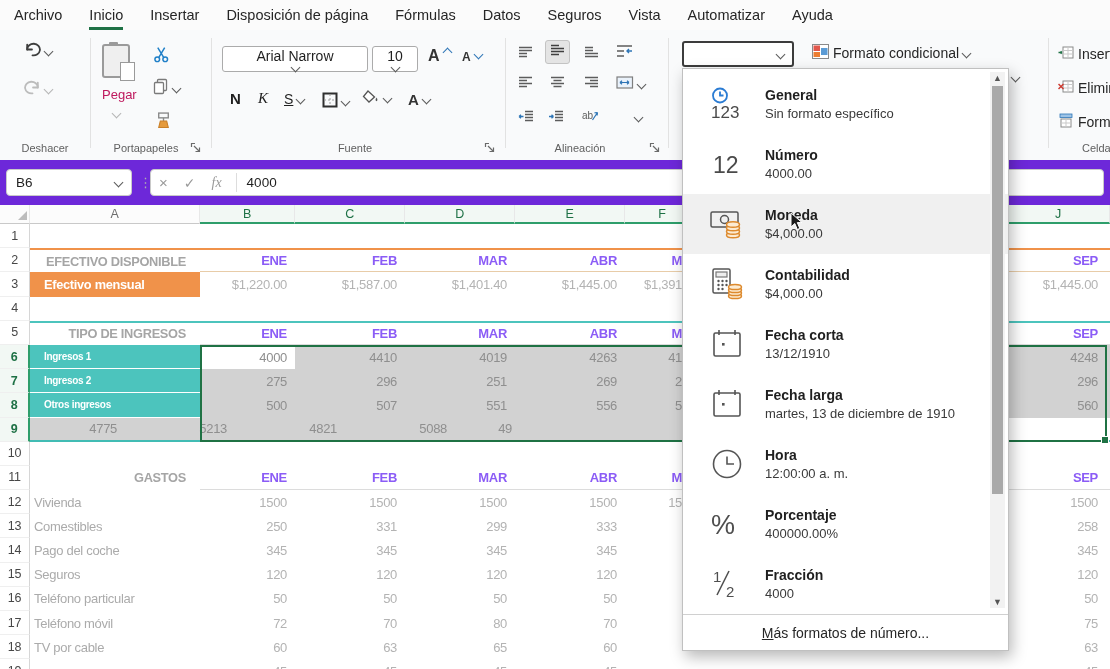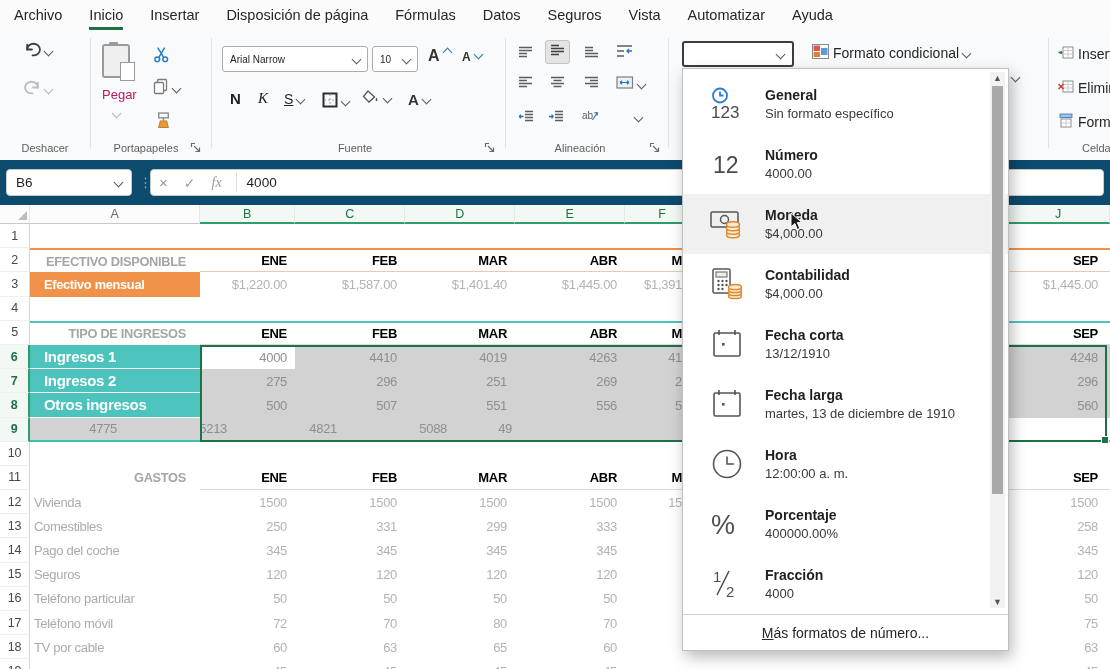--- a/index.html
+++ b/index.html
@@ -18,37 +18,37 @@
   .launcher{position:absolute;width:12px;height:12px;}
   .chev{display:inline-block;width:6px;height:6px;border-right:1.4px solid #5A5A5A;
         border-bottom:1.4px solid #5A5A5A;transform:rotate(45deg);}
   .chev.lt{border-color:#B5B5B5;}
   .chev.blue{border-color:#2E75B6;}
   .caret-up{display:inline-block;width:6px;height:6px;border-left:1.6px solid #2E75B6;
         border-top:1.6px solid #2E75B6;transform:rotate(45deg);}
   .abs{position:absolute;}
   .rbtn{display:flex;align-items:center;gap:4px;cursor:default;}
   .rselect{position:absolute;background:#fff;border:1px solid #ABABAB;border-radius:3px;
-           display:flex;align-items:center;justify-content:space-between;
-           padding:0 7px;font-size:10px;color:#1F1F1F;box-sizing:border-box;}
+           display:flex;align-items:center;justify-content:center;
+           padding:0 7px;font-size:14px;color:#1F1F1F;box-sizing:border-box;flex-direction:column;}
   .bigA{font-size:16px;font-weight:bold;color:#333;}
   .smA{font-size:12px;font-weight:bold;color:#333;}
   .fmtN{font-weight:bold;font-size:15px;color:#1F1F1F;}
   .fmtK{font-style:italic;font-size:15px;color:#1F1F1F;font-family:"Liberation Serif",serif;}
   .fmtS{font-size:14px;text-decoration:underline;color:#1F1F1F;}
   .clip{width:24px;height:30px;border:2px solid #9A9A9A;border-radius:3px;position:relative;background:#EFEFEF;}
   .clip::before{content:"";position:absolute;top:-4px;left:5px;width:9px;height:4px;background:#9A9A9A;border-radius:1px;}
   .clip-page{position:absolute;right:-7px;bottom:-5px;width:13px;height:17px;background:#fff;border:1.5px solid #9A9A9A;}
   .tealbar{width:16px;height:4px;background:#4CC4BD;margin-top:1px;}
   .alico{display:inline-block;}
   .alactive{background:#E4E4E4;border:1px solid #C3C3C3;border-radius:3px;padding:3px 4px;}
   .dislabel{color:#be185d;}
   svg text{font-family:"Liberation Sans",sans-serif;}
   
-  .fxrow{position:absolute;left:0;top:160px;width:1110px;height:45px;background:#0c4a6e;}
+  .fxrow{position:absolute;left:0;top:160px;width:1110px;height:45px;background:#6d28d9;}
   .namebox{position:absolute;left:6px;top:9px;width:126px;height:27px;background:#fff;
            border:1px solid #C9C9C9;border-radius:4px;display:flex;align-items:center;
            justify-content:space-between;padding:0 9px;font-size:13.5px;color:#1F1F1F;box-sizing:border-box;}
   .fxbox{position:absolute;left:150px;top:9px;width:954px;height:27px;background:#fff;
          border:1px solid #C9C9C9;border-radius:4px;display:flex;align-items:center;box-sizing:border-box;}
   .fxsep{width:1px;height:19px;background:#DDD;margin:0 10px 0 6px;}
   .fxicon{font-family:"Liberation Serif",serif;font-style:italic;font-size:15px;color:#4A4A4A;}
   .fxbtn{color:#9A9A9A;font-size:14px;padding:0 8px;}
   .dots{color:#B0B0B0;position:absolute;left:139px;top:15px;font-size:13px;letter-spacing:0;}
   
@@ -65,31 +65,31 @@
   .num{box-sizing:border-box;width:30px;display:flex;align-items:center;justify-content:center;
        font-size:12.5px;color:#474747;border-right:1px solid #D6D6D6;border-bottom:1px solid #EFEFEF;}
   .num.seln{color:#1E7145;font-weight:bold;border-right:2px solid #2E9E6B;background:#F2F8F4;}
   .cells{display:flex;flex:1;height:100%;box-sizing:border-box;}
   .cell{box-sizing:border-box;height:100%;display:flex;align-items:center;font-size:13px;overflow:hidden;}
   .c-num{width:30px;}.c-a{width:170px;}.c-b{width:95px;}.c-c{width:110px;}.c-d{width:110px;}
   .c-e{width:110px;}.c-f{width:75px;}.c-sp{width:307px;}.c-j{width:103px;}
   .val{justify-content:flex-end;padding-right:8px;color:#B3B3B3;}
   .c-f.val{padding-right:18px;}
   .c-j.val{padding-right:12px;}
-  .mon{font-weight:bold;color:#000000;}
+  .mon{font-weight:bold;color:#8b5cf6;}
   .uline{border-bottom:1px solid #DCDCDC;}
   .bt-orange{border-top:2px solid #F0924A;}
   .bt-orange .uline{border-bottom-color:#E8CCA8;}
   .bt-teal{border-top:2px solid #4CC4BD;}
   .bb-teal{border-bottom:2px solid #41BCB4;}
   .sel{background:#D2D2D2;color:#8F8F8F;}
   .activecell{background:#FFFFFF;}
   .sec-label{justify-content:flex-end;padding-right:14px;color:#A5A5A5;font-weight:bold;font-size:12.8px;}
   .a-orange{background:#F0924A;color:#fff;font-weight:bold;padding-left:14px;font-size:12.8px;}
-  .a-teal{background:#4CC4BD;color:#fff;font-weight:bold;padding-left:14px;font-size:15px;
+  .a-teal{background:#4CC4BD;color:#fff;font-weight:bold;padding-left:14px;font-size:10px;
           border-bottom:1px solid #fff;}
   .a-item{color:#ABABAB;padding-left:4px;}
   .selbox{position:absolute;left:200px;top:140px;width:907px;height:96.8px;
           border:2px solid #1F7244;box-sizing:border-box;pointer-events:none;z-index:5;}
   .fillhandle{position:absolute;right:-4px;bottom:-4px;width:6px;height:6px;background:#1F7244;border:1px solid #fff;}
   
   .numbox{position:absolute;left:682px;top:41px;width:112px;height:26px;background:#fff;
           border:2px solid #3C3C3C;border-radius:3px;display:flex;align-items:center;
           justify-content:flex-end;padding:0 8px;box-sizing:border-box;z-index:20;}
   

